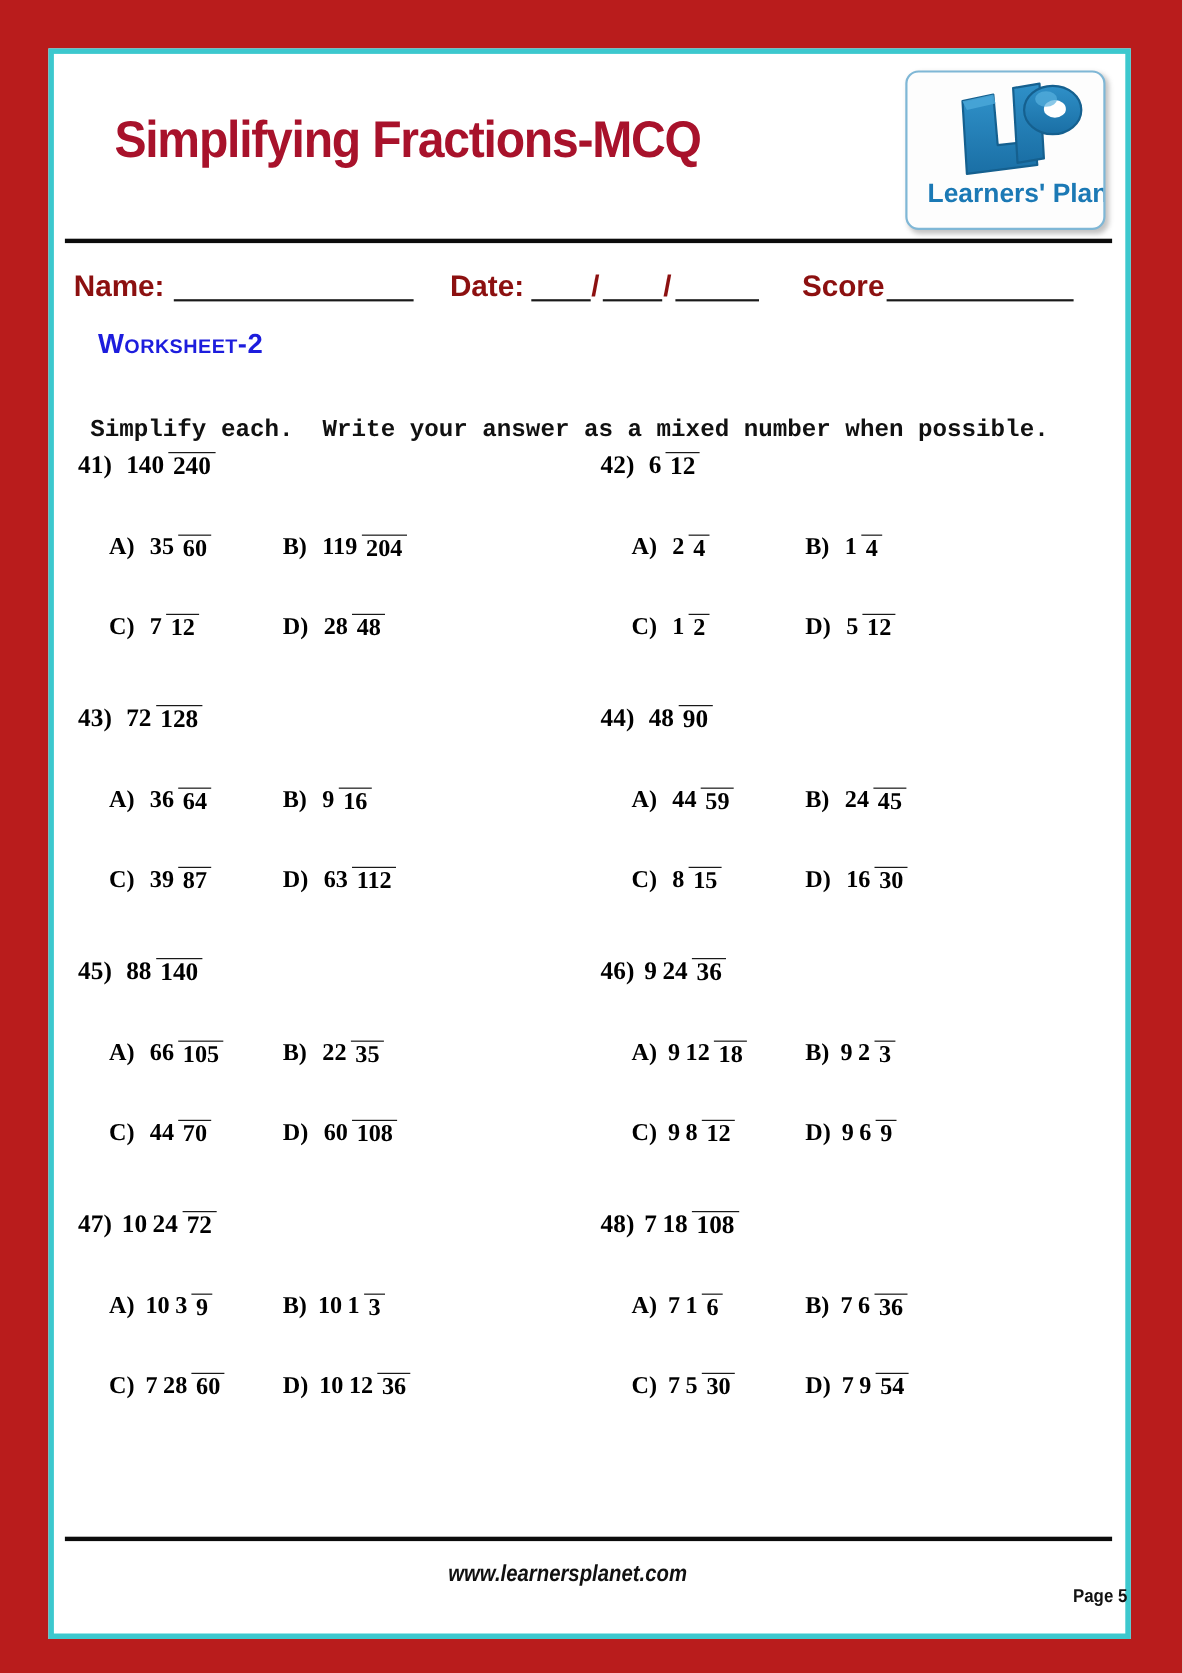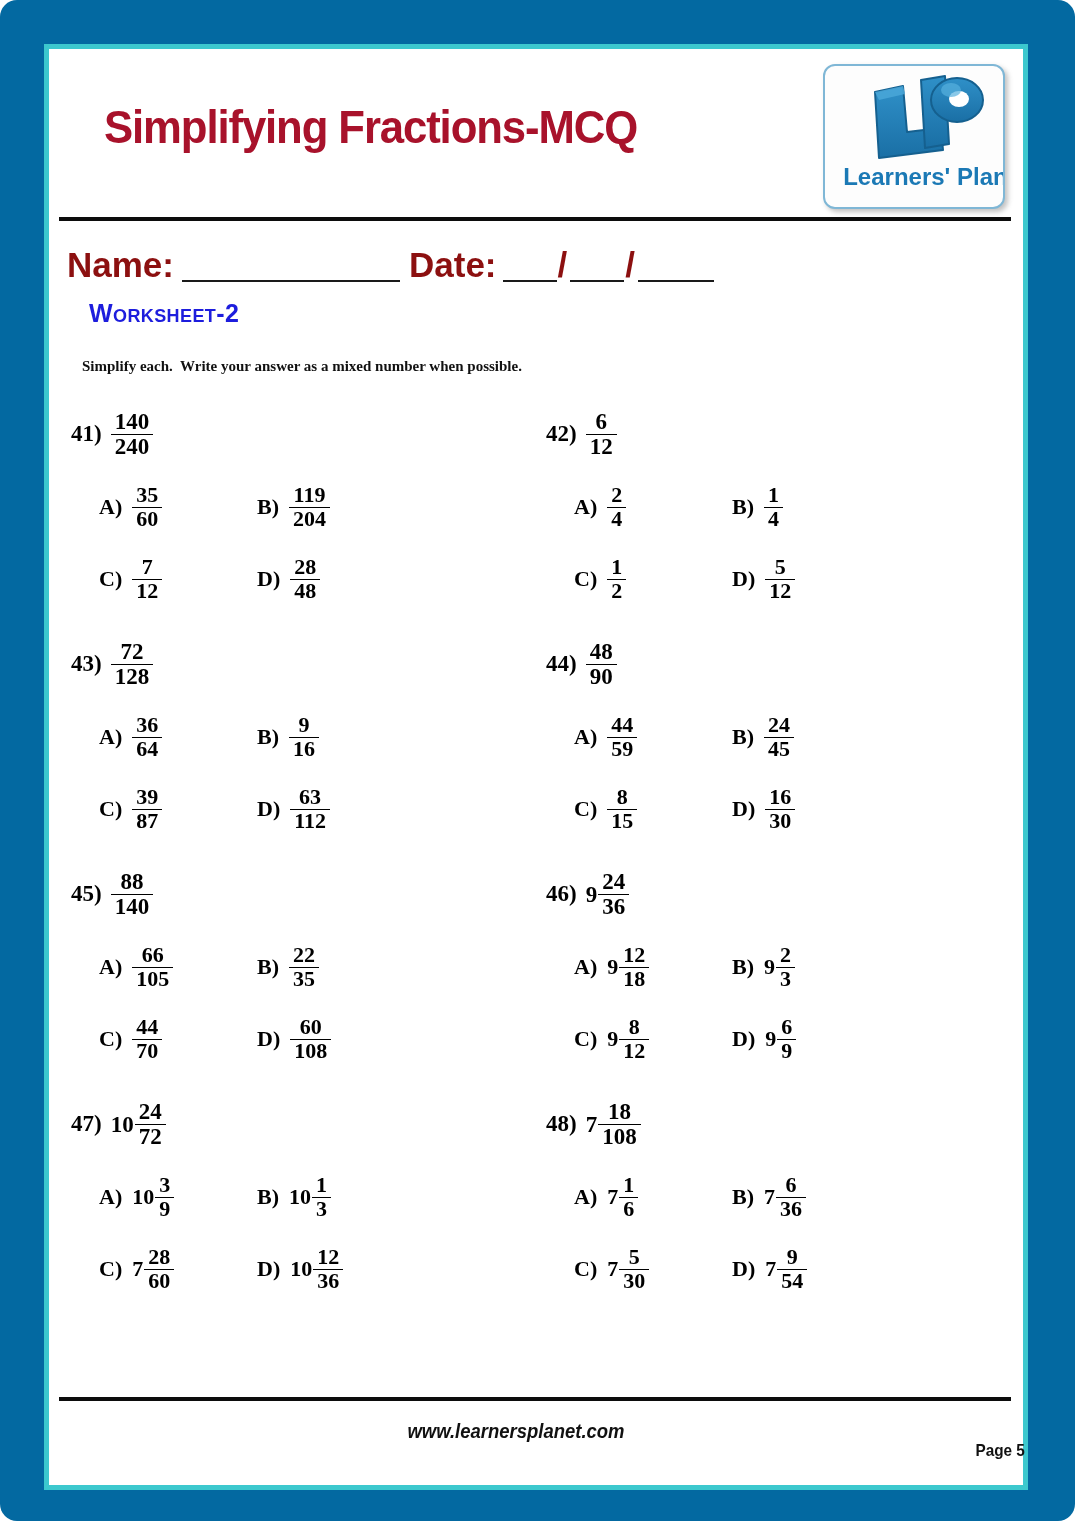--- a/index.html
+++ b/index.html
@@ -11,23 +11,22 @@
     width: 1075px;
     height: 1521px;
     font-family: "Liberation Serif", serif;
     -webkit-font-smoothing: antialiased;
   }
 
   #page {
     position: relative;
     width: 1075px;
     height: 1521px;
-    background: #0369a1;
+    background: #b91c1c;
     overflow: hidden;
-    border-radius: 17px;
   }
 
   
   #frame {
     position: absolute;
     left: 44px;
     top: 44px;
     width: 984px;
     height: 1446px;
     border: 5px solid #3cc8ce;
@@ -100,21 +99,21 @@
 
   
   #idline {
     position: absolute;
     left: 0;
     top: 196px;
     width: 974px;
     height: 50px;
     font-family: "Liberation Sans", sans-serif;
     font-weight: bold;
-    font-size: 35px;
+    font-size: 27px;
     color: #8c1010;
     white-space: nowrap;
   }
   #idline .seg { position: absolute; top: 0; }
   #idline .rule {
     display: inline-block;
     border-bottom: 2px solid #1a1a1a;
     vertical-align: -5px;
     height: 20px;
   }
@@ -139,24 +138,24 @@
     font-size: 25px;
     color: #1d1ddd;
     font-variant: small-caps;
     letter-spacing: 0.4px;
     transform: translateX(40px);
   }
 
   #instruction {
     position: absolute;
     left: 33px;
-    top: 309px;
-    font-family: Liberation Serif, serif;
+    top: 329px;
+    font-family: Liberation Mono, monospace;
     font-weight: bold;
-    font-size: 15px;
+    font-size: 22px;
     color: #111111;
     white-space: pre;
   }
 
   
   #questions {
     position: absolute;
     left: 0;
     top: 355px;
     width: 974px;
@@ -213,21 +212,20 @@
     display: inline-flex;
     align-items: center;
     line-height: 1;
   }
   .whole {
     font-size: 1em;
     margin-right: 1px;
   }
   .frac {
     display: inline-flex;
-    flex-direction: column;
     align-items: center;
     line-height: 1.02;
     vertical-align: middle;
   }
   .frac .num {
     padding: 0 4px;
   }
   .frac .den {
     padding: 0 4px;
     border-top: 1.6px solid #000;
@@ -307,20 +305,23 @@
       </div>
     </div>
     <div id="header-rule"></div>
 
     <div id="idline">
       <span class="seg seg-name">
         <span>Name:</span><span class="rule u-name"></span>
       </span>
       <span class="seg seg-date">
         <span>Date:</span><span class="rule u-d1"></span><span class="slash">/</span><span class="rule u-d2"></span><span class="slash">/</span><span class="rule u-d3"></span>
+      </span>
+      <span class="seg seg-score">
+        <span>Score</span><span class="rule u-score"></span>
       </span>
     </div>
 
     <div id="sheet-label">Worksheet-2</div>
     <div id="instruction">Simplify each.  Write your answer as a mixed number when possible.</div>
 
     <div id="questions">
         <div class="qrow">
           <div class="qcell left">
             <div class="qstem">

